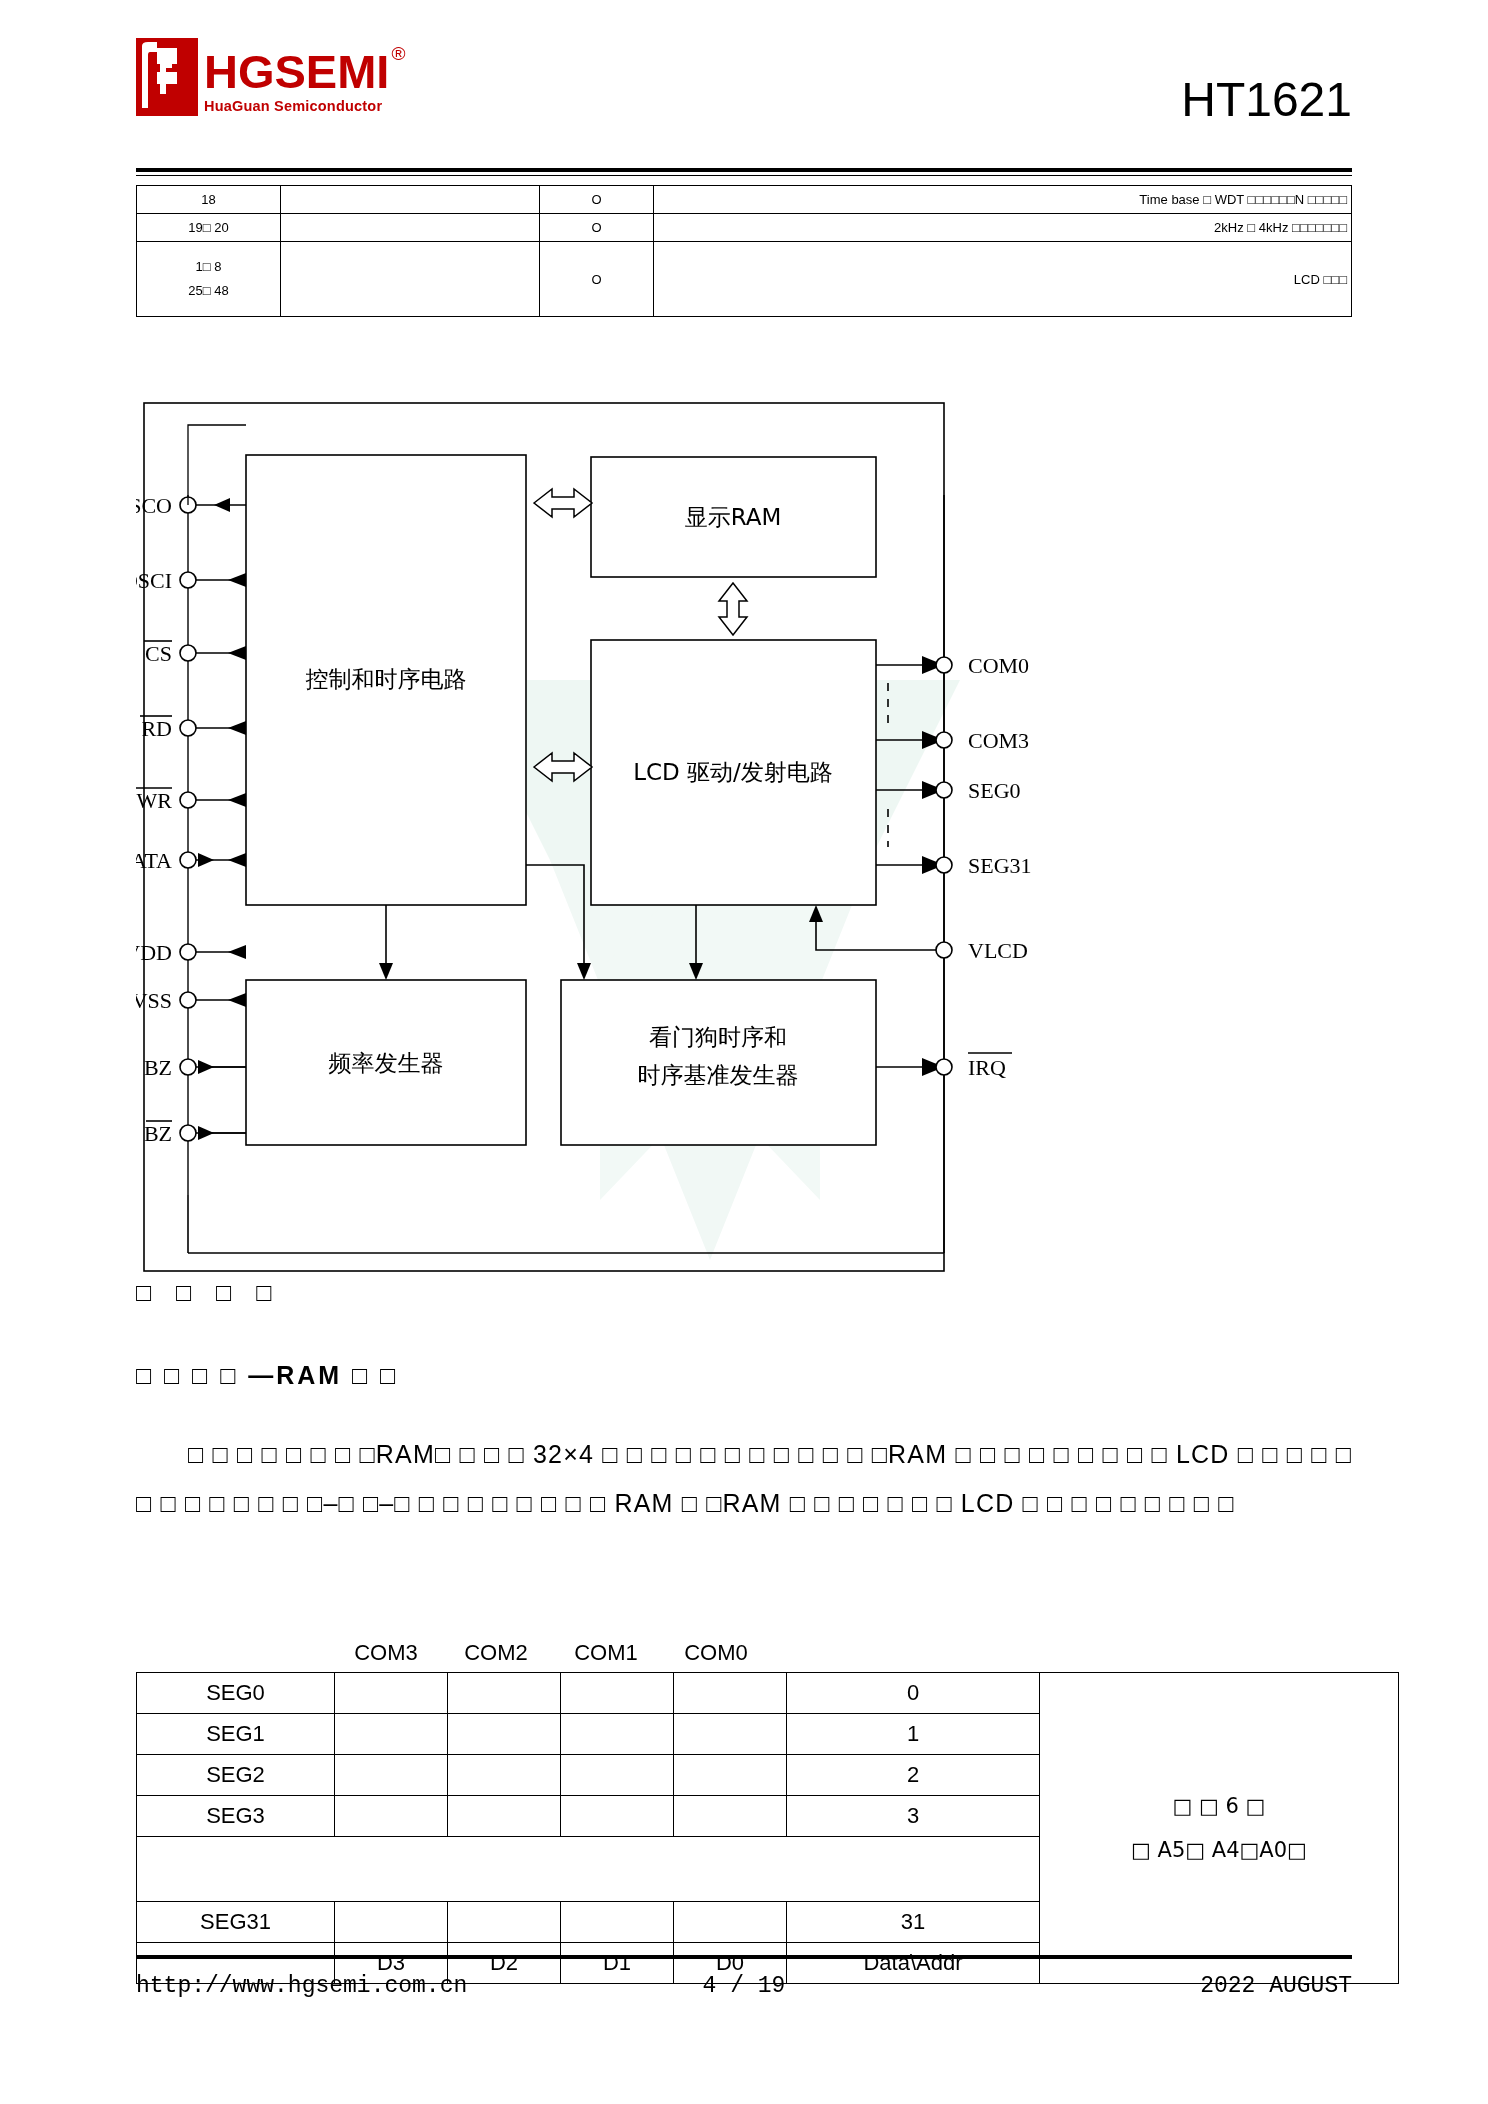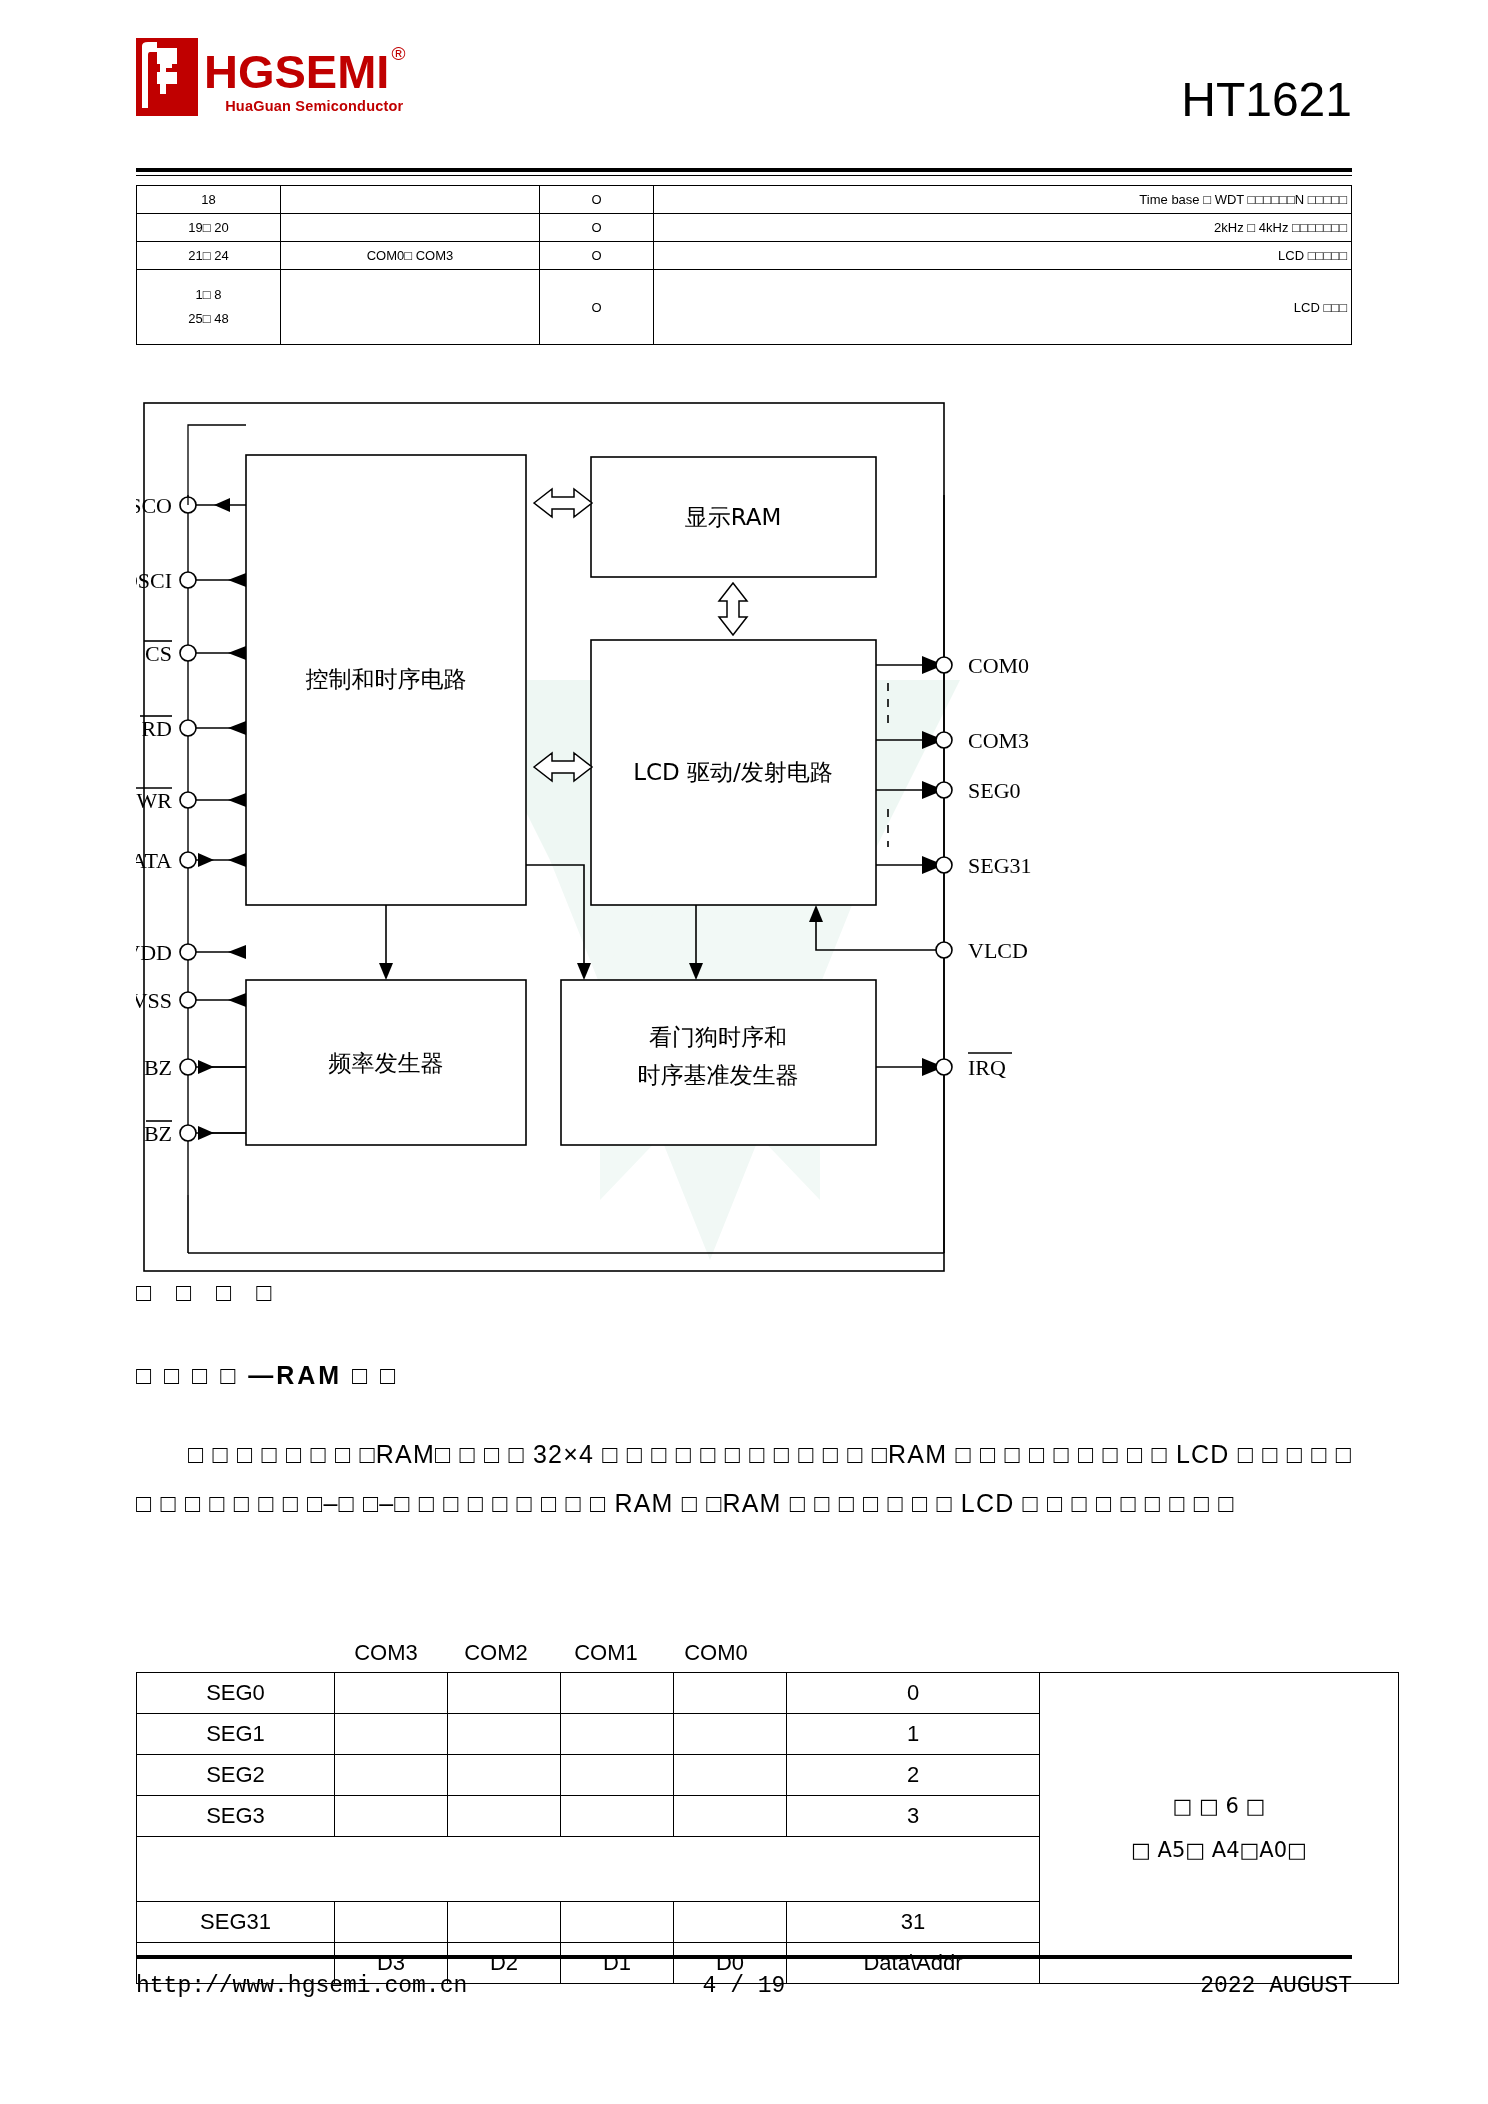--- a/index.html
+++ b/index.html
@@ -48,21 +48,20 @@
   }
   .logo-mark {
     position: relative;
     width: 62px;
     height: 78px;
     margin-right: 6px;
   }
   .logo-text-block {
     position: relative;
     padding-top: 10px;
-    text-align: right;
   }
   .logo-word {
     font-family: "Liberation Sans", sans-serif;
     font-weight: bold;
     font-size: 47px;
     letter-spacing: 0px;
     color: #C00000;
     line-height: 1;
     display: inline-block;
   }
@@ -290,26 +289,20 @@
         <td class="c-name"></td>
         <td class="c-io">O</td>
         <td class="c-desc">Time base □ WDT □□□□□□N □□□□□</td>
       </tr>
       <tr>
         <td class="c-pin">19□ 20</td>
         <td class="c-name"></td>
         <td class="c-io">O</td>
         <td class="c-desc">2kHz □ 4kHz □□□□□□□</td>
       </tr>
-      <tr>
-        <td class="c-pin">21□ 24</td>
-        <td class="c-name">COM0□ COM3</td>
-        <td class="c-io">O</td>
-        <td class="c-desc">LCD □□□□□</td>
-      </tr>
       <tr class="pin-row-tall">
         <td class="c-pin pin-two-line">
           <div>1□ 8</div>
           <div>25□ 48</div>
         </td>
         <td class="c-name"></td>
         <td class="c-io">O</td>
         <td class="c-desc">LCD □□□</td>
       </tr>
     </tbody>

